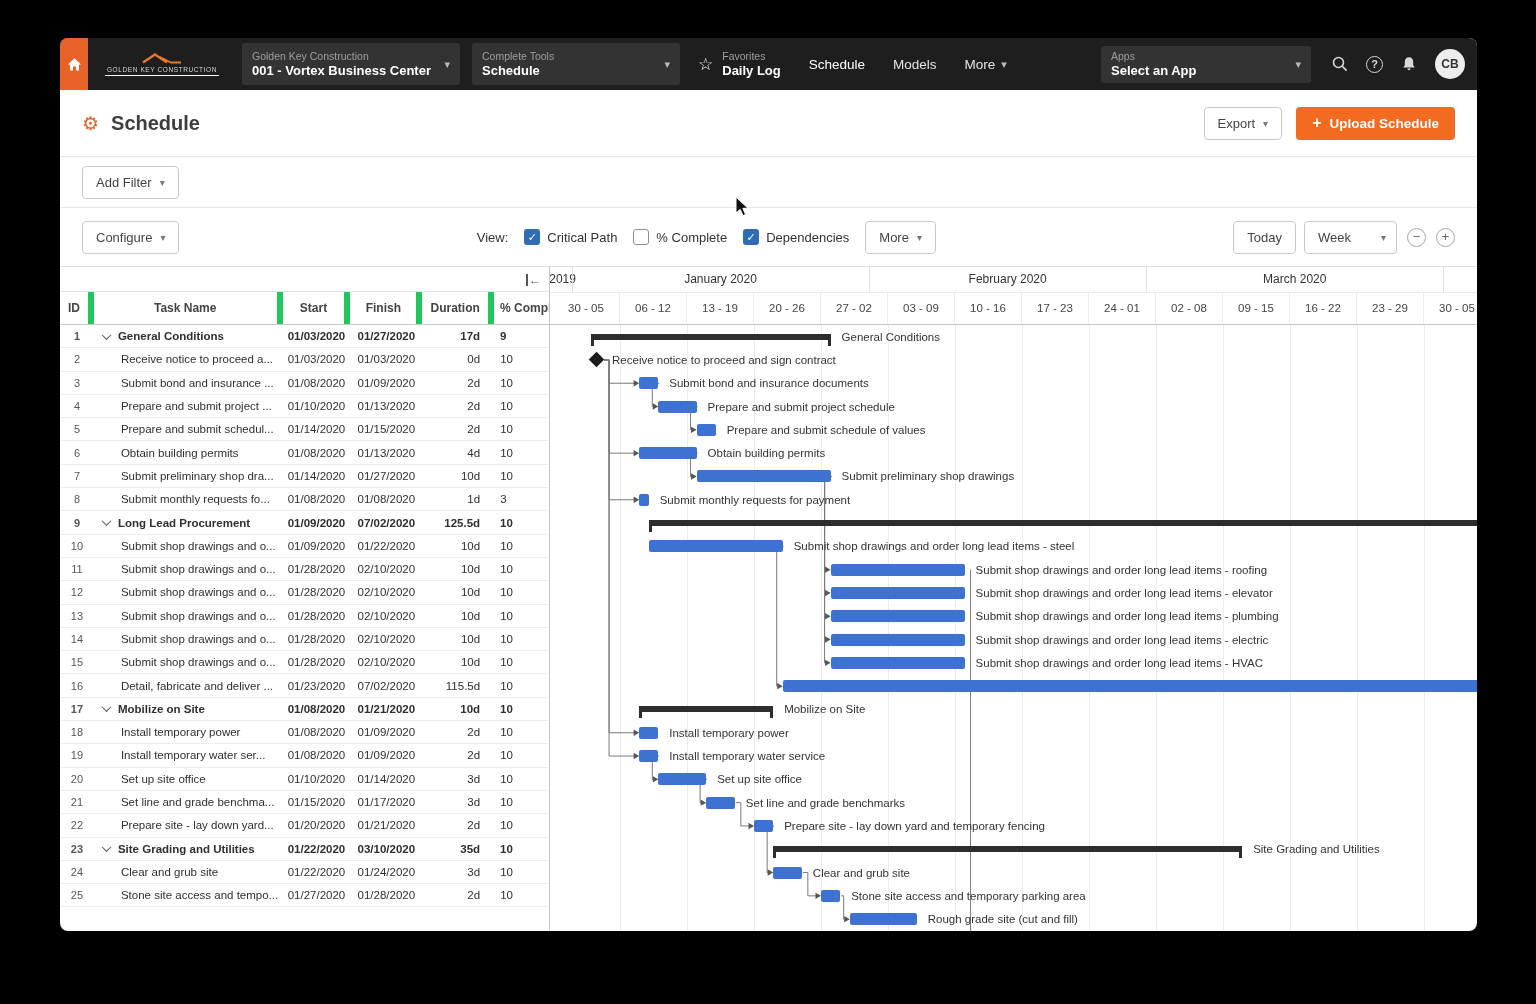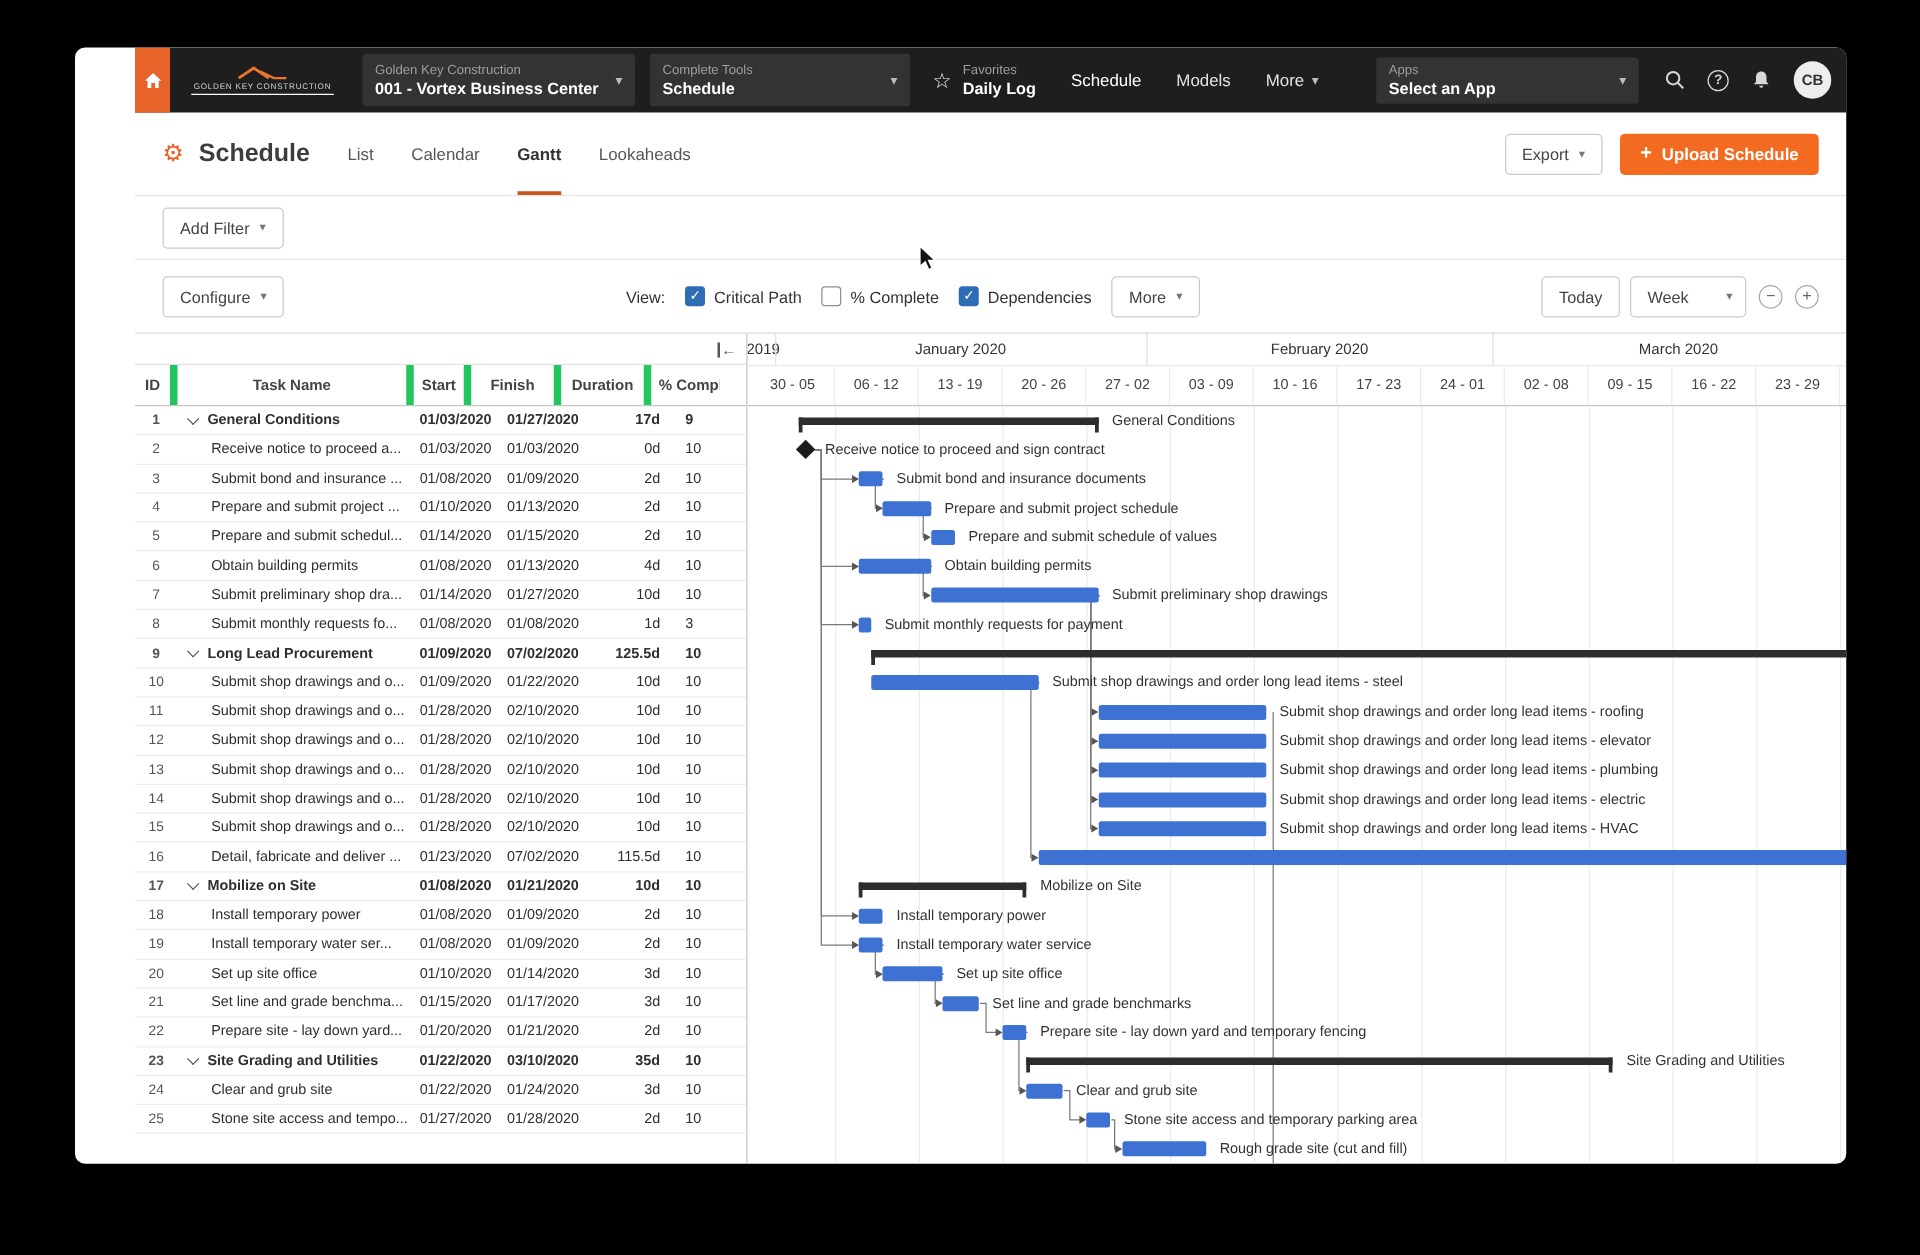--- a/index.html
+++ b/index.html
@@ -1,19 +1,19 @@
 <!DOCTYPE html>
 <html><head>
 <meta charset="utf-8">
 <style>
   * { box-sizing: border-box; margin: 0; padding: 0; }
   html,body { width:1536px; height:1004px; background:#000; overflow:hidden;
               font-family:"Liberation Sans", sans-serif; }
   .window { position:absolute; left:60px; top:38px; width:1417px; height:893px;
-            background:#fff; border-radius:8px; overflow:hidden; display:flex; flex-direction:column;padding-left:48px; }
+            background:#fff; border-radius:8px; overflow:hidden; display:flex; flex-direction:column; }
 
   
   .topbar { height:52px; background:#1e1e1e; display:flex; align-items:stretch; flex-shrink:0; color:#ccc; }
   .home-btn { width:28px; background:#e8632a; display:flex; align-items:center; justify-content:center; flex-shrink:0; }
   .logo { width:148px; display:flex; flex-direction:column; align-items:center; justify-content:center; gap:2px; flex-shrink:0; }
   .logo-text { font-size:6.5px; letter-spacing:.6px; text-transform:uppercase; color:#d5d5d5;
                border-bottom:1px solid #fff; padding:0 2px 2px; white-space:nowrap; }
   .tb-select { background:#333; margin:5px 6px; border-radius:3px; padding:4px 10px;
                display:flex; align-items:center; flex-shrink:0; }
   .tb-texts { display:flex; flex-direction:column; justify-content:center; flex:1; min-width:0; }
@@ -67,21 +67,21 @@
           font-size:13px; line-height:16px; text-align:center; margin-left:2px; cursor:pointer; }
 
   
   .main { flex:1; min-height:0; display:flex; border-top:1px solid #dcdcdc; position:relative; }
   .grid-pane { width:490px; flex-shrink:0; border-right:1px solid #c6c6c6; display:flex;
                flex-direction:column; position:relative; overflow:hidden; }
   .grid-header { height:58px; border-bottom:1px solid #c6c6c6; display:flex; align-items:flex-end; }
   .hdr-cells { display:flex; width:100%; height:33px; border-top:1px solid #e3e3e3; }
   .hc { font-size:12px; font-weight:bold; color:#444; line-height:32px; text-align:center;
         border-right:6px solid #22c55e; overflow:hidden; white-space:nowrap; }
-  .h-id{width:34px} .h-name{width:189px} .h-start{width:46px} .h-finish{width:72px}
+  .h-id{width:34px} .h-name{width:189px} .h-start{width:68px} .h-finish{width:72px}
   .h-dur{width:72px} .h-pct{width:55px; text-align:left; padding-left:6px; border-right:none;}
   .collapse-btn { position:absolute; right:8px; top:7px; font-size:12px; color:#555;
                   border-left:2px solid #555; padding-left:1px; line-height:12px; cursor:pointer; }
   .grid-body { flex:1; overflow:hidden; }
   .t-row { display:flex; height:23.3px; align-items:center; border-bottom:1px solid #ededed;
            font-size:11.5px; color:#2f2f2f; }
   .t-row.grp { font-weight:bold; }
   .tc { overflow:hidden; white-space:nowrap; }
   .t-id { width:34px; text-align:center; font-size:11px; color:#555; }
   .t-name { width:189px; display:flex; align-items:center; padding-left:9px; }
@@ -181,26 +181,20 @@
             <path d="M7.4 13.6a1.6 1.6 0 0 0 3.2 0z" fill="#d8d8d8"></path>
           </svg>
       </div>
       <div class="avatar">CB</div>
     </div>
   </div>
 
   <div class="page-header">
     <span class="gear">⚙</span>
     <span class="page-title">Schedule</span>
-    <div class="tabs">
-      <div class="tab">List</div>
-      <div class="tab">Calendar</div>
-      <div class="tab active">Gantt</div>
-      <div class="tab">Lookaheads</div>
-    </div>
     <div class="ph-spacer"></div>
     <div class="btn">
       <span>Export</span>
       <span class="bcaret">▾</span>
     </div>
     <div class="btn btn-primary">
       <span class="plus">+</span>
       <span>Upload Schedule</span>
     </div>
   </div>

